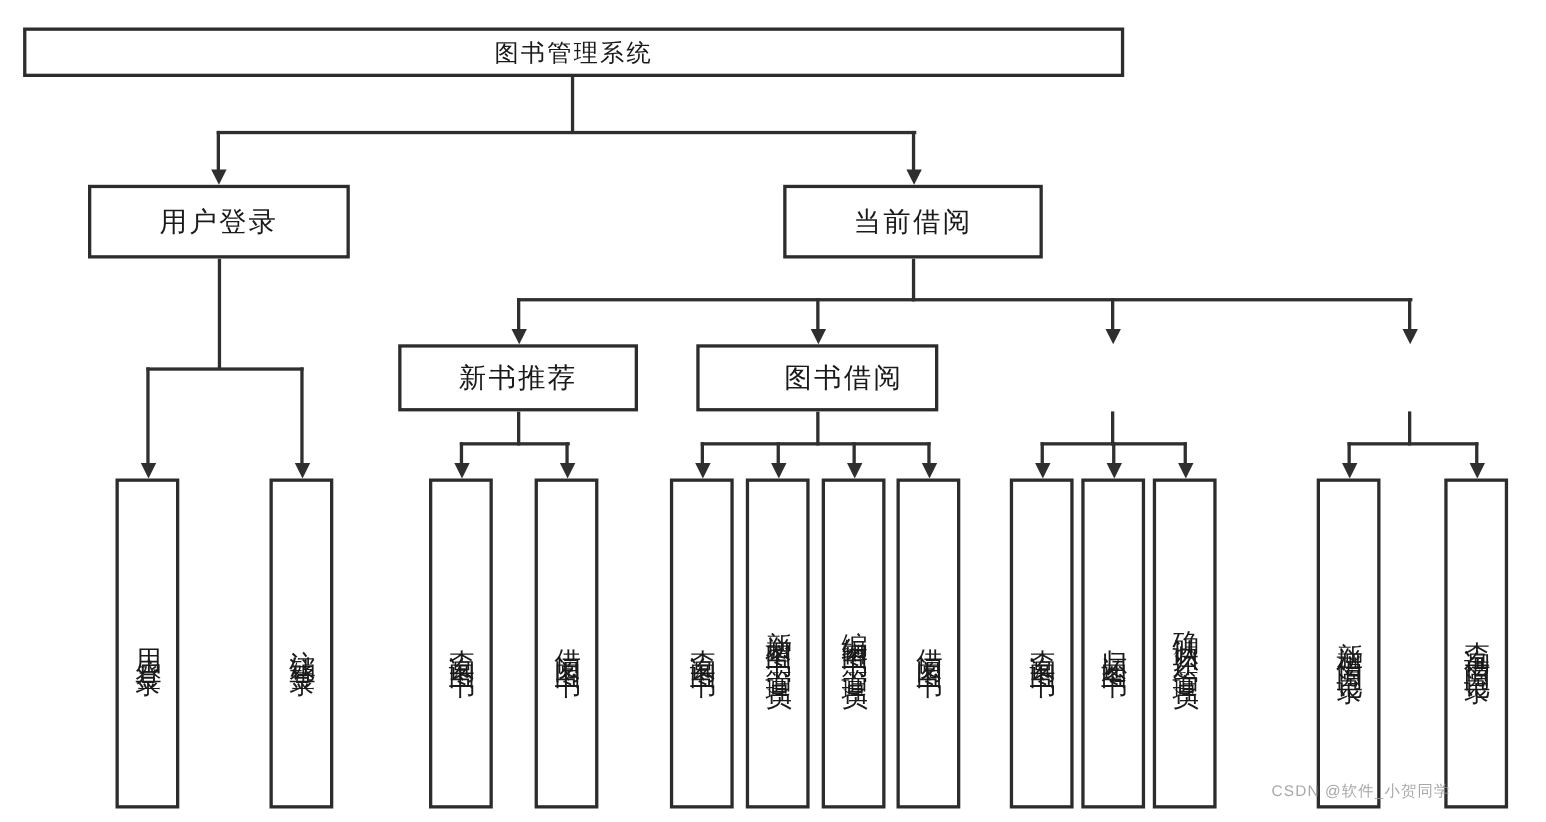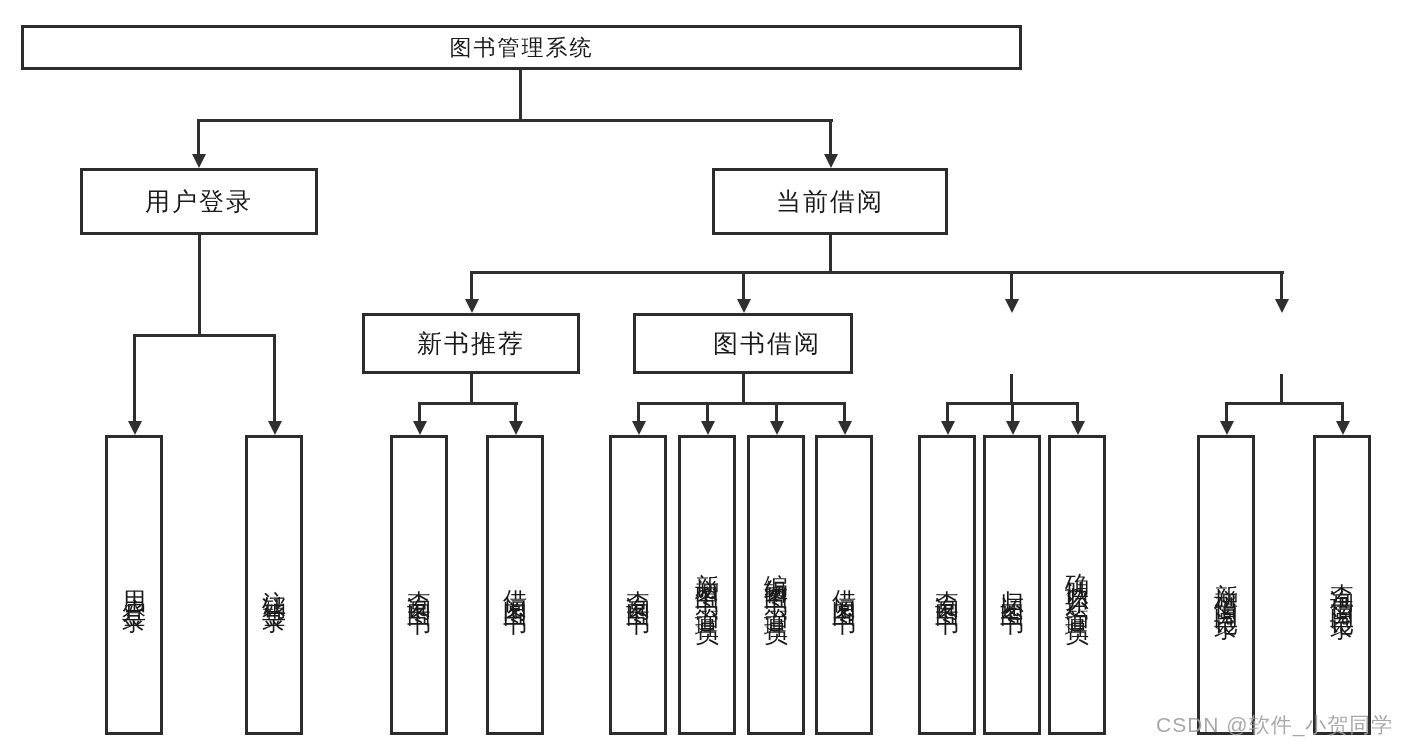--- a/index.html
+++ b/index.html
@@ -59,21 +59,21 @@
     height: 0;
     border-left: 7px solid transparent;
     border-right: 7px solid transparent;
     border-top: 14px solid var(--line);
     z-index: 1;
   }
   .watermark {
     position: absolute;
     left: 1156px;
     top: 711px;
-    font-size: 21px;
+    font-size: 14px;
     letter-spacing: 1px;
     color: rgba(158, 158, 158, 0.9);
     z-index: 5;
     white-space: nowrap;
   }
 </style>
 </head>
 <body>
 
 <div id="canvas">

